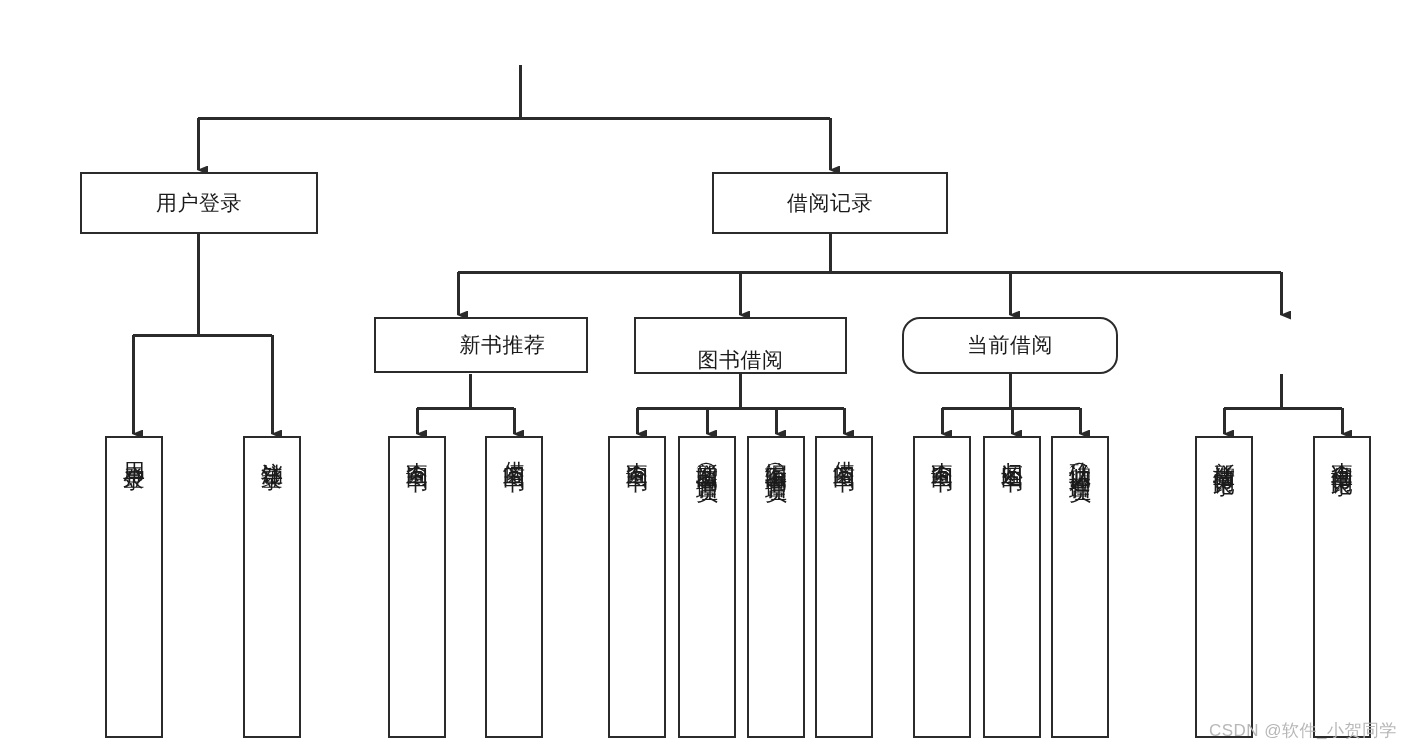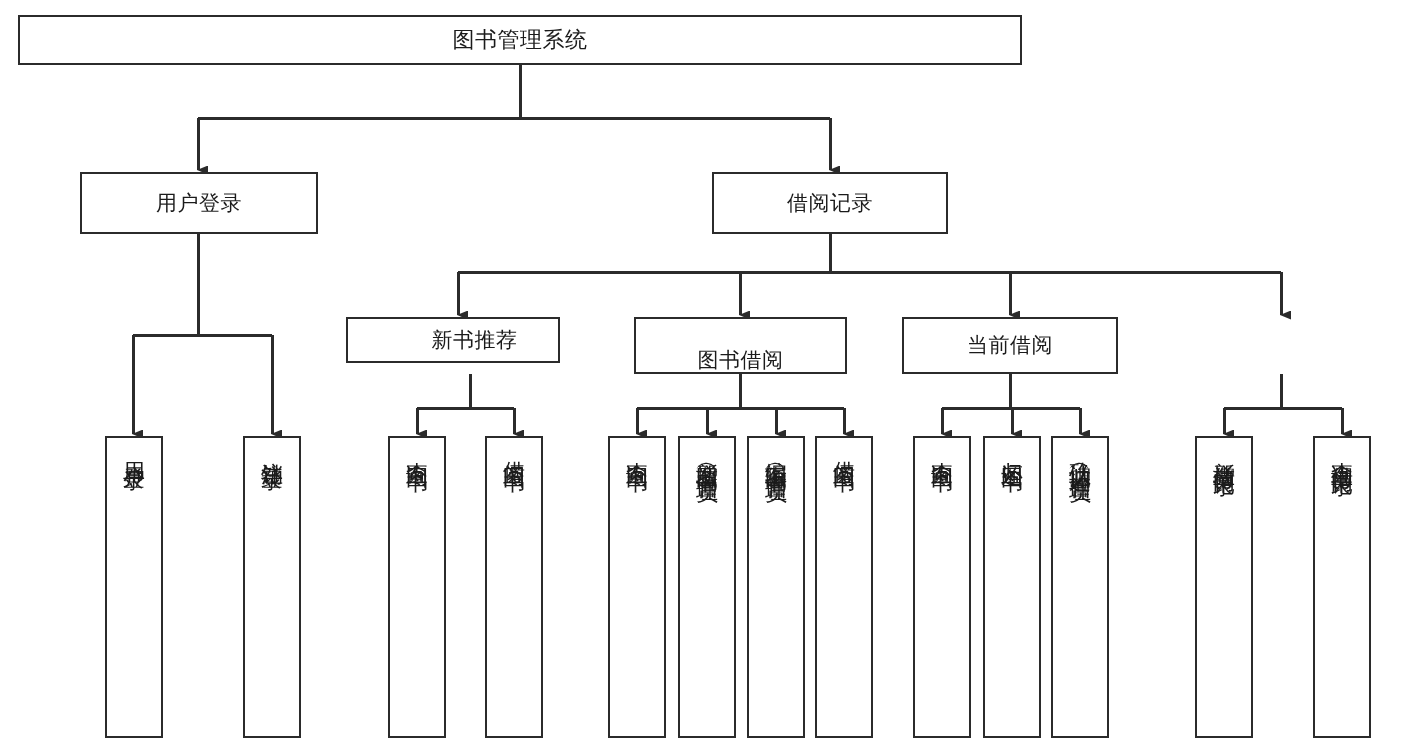--- a/index.html
+++ b/index.html
@@ -116,38 +116,35 @@
         <line x1="942" y1="408" x2="942" y2="434" marker-end="url(#arrowhead)"></line>
         <line x1="1012" y1="408" x2="1012" y2="434" marker-end="url(#arrowhead)"></line>
         <line x1="1080" y1="408" x2="1080" y2="434" marker-end="url(#arrowhead)"></line>
         <line x1="1281" y1="374" x2="1281" y2="408"></line>
         <line x1="1224" y1="408" x2="1342" y2="408"></line>
         <line x1="1224" y1="408" x2="1224" y2="434" marker-end="url(#arrowhead)"></line>
         <line x1="1342" y1="408" x2="1342" y2="434" marker-end="url(#arrowhead)"></line>
       </g>
   </svg>
 
-  <div class="node-box node-h node-root" style="left: 18px; top: 15px; width: 1004px; height: 50px;">
-    <span class="node-label">图书管理系统</span>
-  </div>
 
   <div class="node-box node-h" style="left: 80px; top: 172px; width: 238px; height: 62px;">
     <span class="node-label">用户登录</span>
   </div>
   <div class="node-box node-h" style="left: 712px; top: 172px; width: 236px; height: 62px;">
     <span class="node-label">借阅记录</span>
   </div>
 
-  <div class="node-box node-h" style="left: 346px; top: 317px; width: 214px; height: 46px; padding-left: 43px;">
+  <div class="node-box node-h" style="left: 374px; top: 317px; width: 214px; height: 56px; padding-left: 43px;">
     <span class="node-label">新书推荐</span>
   </div>
   <div class="node-box node-h" style="left: 634px; top: 317px; width: 213px; height: 57px; align-items: flex-end;">
     <span class="node-label">图书借阅</span>
   </div>
-  <div class="node-box node-h" style="left: 902px; top: 317px; width: 216px; height: 57px;">
+  <div class="node-box node-h" style="left: 902px; top: 317px; width: 216px; height: 57px; border-radius: 18px;">
     <span class="node-label">当前借阅</span>
   </div>
 
   <div class="node-box node-v" style="left: 105px; top: 436px; width: 58px; height: 302px;">
     <span class="node-label">用户登录</span>
   </div>
   <div class="node-box node-v" style="left: 243px; top: 436px; width: 58px; height: 302px;">
     <span class="node-label">注销登录</span>
   </div>
   <div class="node-box node-v" style="left: 388px; top: 436px; width: 58px; height: 302px;">
@@ -177,13 +174,14 @@
   <div class="node-box node-v" style="left: 1051px; top: 436px; width: 58px; height: 302px;">
     <span class="node-label">确认归还（管理员）</span>
   </div>
   <div class="node-box node-v" style="left: 1195px; top: 436px; width: 58px; height: 302px;">
     <span class="node-label">新增借阅记录</span>
   </div>
   <div class="node-box node-v" style="left: 1313px; top: 436px; width: 58px; height: 302px;">
     <span class="node-label">查询借阅记录</span>
   </div>
 
+  <div class="watermark">CSDN @软件_小贺同学</div>
 </div>
 
 </body></html>

